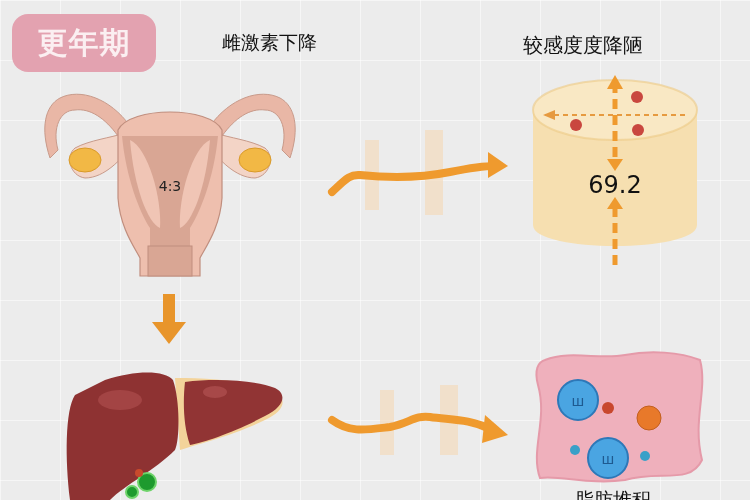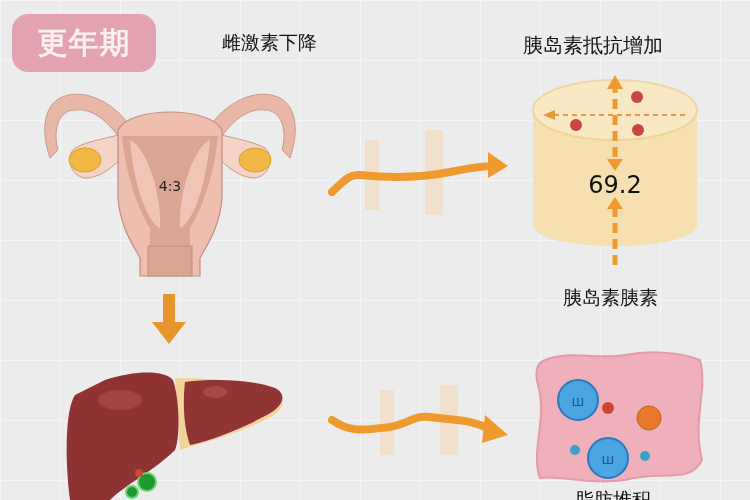--- a/index.html
+++ b/index.html
@@ -32,23 +32,22 @@
     .ratio-text { font-size:14px; fill:#222; }
     .value-text { font-size:24px; fill:#111; }
   </style>
 </head>
 <body>
 
 <div class="grid"></div>
 
 <div class="badge">更年期</div>
 <div class="label lbl-estrogen">雌激素下降</div>
-<div class="label lbl-resist">胰岛素抵抗增加</div>
+<div class="label lbl-resist">较感度度降陋</div>
 <div class="label lbl-sens">
-  <div>胰岛素胰素</div>
 </div>
 <div class="label lbl-fat">脂肪堆积</div>
 
 <svg class="abs" style="left:30px;top:78px" width="280" height="200" viewBox="0 0 280 200">
 
   <path d="M100,48 C80,20 50,10 30,20 C15,28 10,50 20,80 L28,72 C22,50 30,32 45,32 C60,30 75,40 88,58 Z" fill="#e9b7a6" stroke="#c89a8a" stroke-width="1"></path>
   <path d="M95,55 C80,60 60,62 45,70 C35,78 40,98 55,100 C75,100 92,80 100,70 Z" fill="#f3d4c6" stroke="#c89a8a" stroke-width="1"></path>
   <ellipse cx="55" cy="82" rx="16" ry="12" fill="#f2b845" stroke="#d99a2a"></ellipse>
 
   <path d="M180,48 C200,20 230,10 250,20 C265,28 270,50 260,80 L252,72 C258,50 250,32 235,32 C220,30 205,40 192,58 Z" fill="#e9b7a6" stroke="#c89a8a" stroke-width="1"></path>

